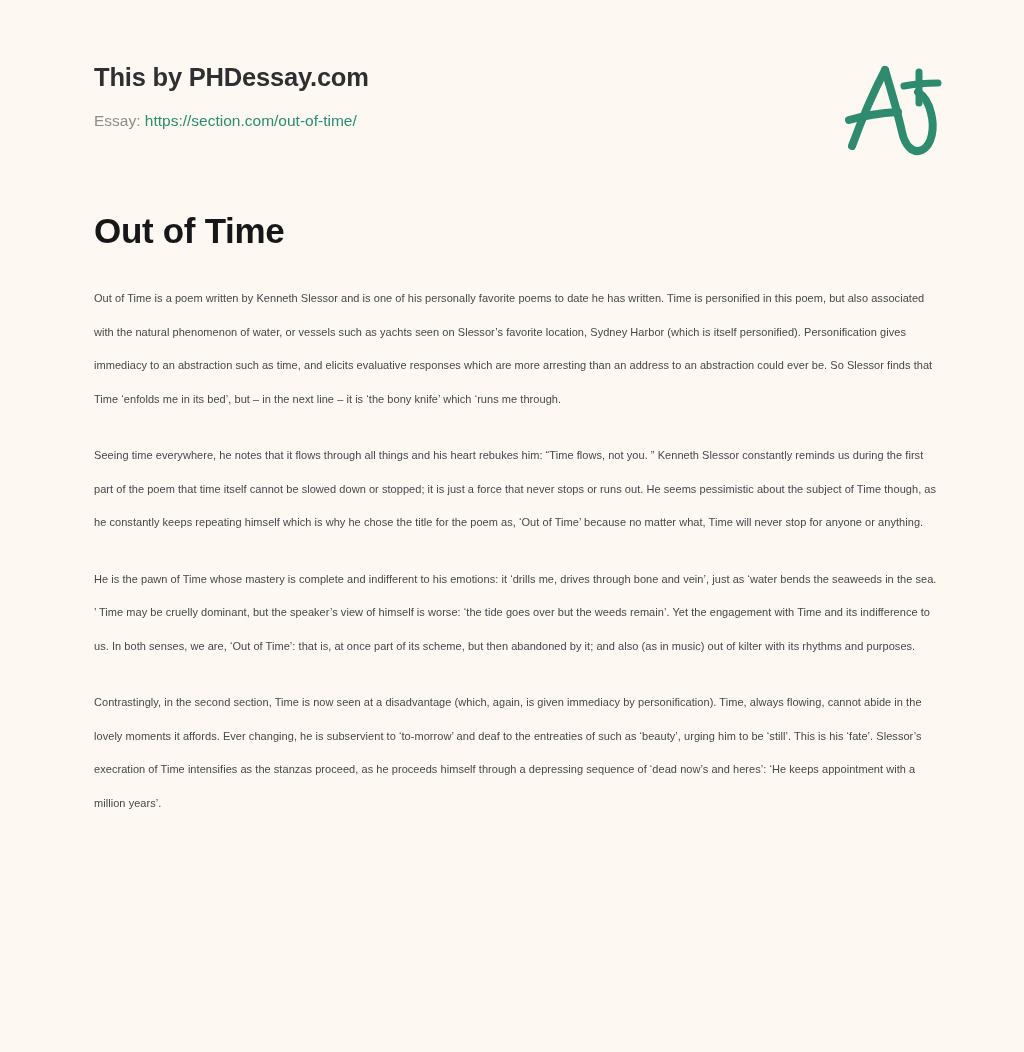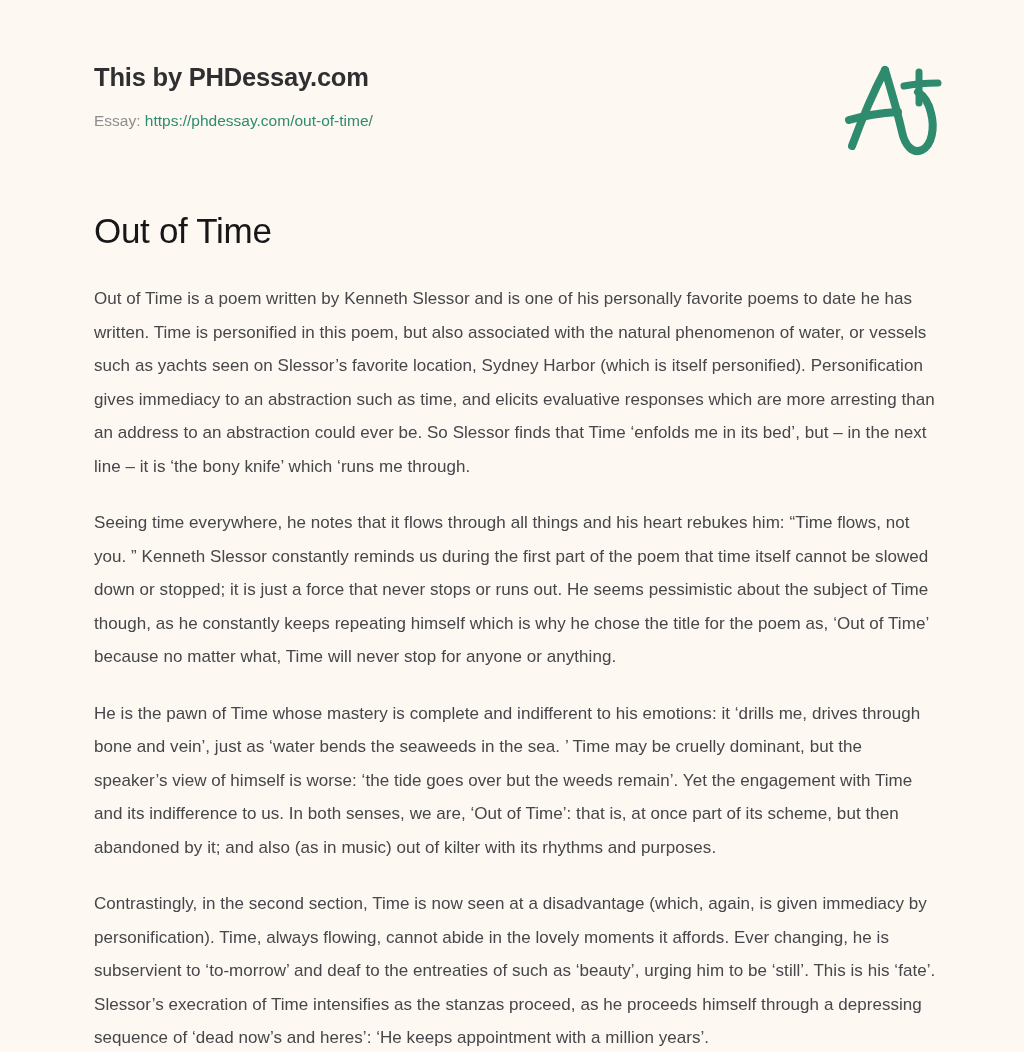--- a/index.html
+++ b/index.html
@@ -65,53 +65,53 @@
     display: block;
     width: 120px;
     height: 106px;
   }
 
   
   .title {
     margin: 0;
     padding: 56px 94px 0 94px;
     font-size: 35px;
-    font-weight: normal;
+    font-weight: bold;
     color: #17171a;
     letter-spacing: -0.3px;
     line-height: 1.15;
   }
 
   
   .article {
     padding: 31px 84px 0 94px;
   }
 
   .article p {
     margin: 0 0 23px 0;
-    font-size: 17px;
+    font-size: 11px;
     line-height: 33.5px;
     color: #46464b;
     text-align: left;
     letter-spacing: 0.05px;
   }
   .article p:last-child {
     margin-bottom: 0;
   }
 </style>
 </head>
 <body>
 
 <div class="page">
 
   <div class="header">
     <h2 class="brand-line">This by PHDessay.com</h2>
     <div class="source-line">
       <span class="source-label">Essay:</span>
-      <a class="source-url" href="#">https://phdessay.com/out-of-time/</a>
+      <a class="source-url" href="#">https://section.com/out-of-time/</a>
     </div>
 
     <div class="logo">
       <svg viewBox="0 0 120 106" xmlns="http://www.w3.org/2000/svg" aria-hidden="true">
         <g fill="none" stroke="#2e8b6e" stroke-linecap="round" stroke-linejoin="round">
 
           <path d="M57 12 C48 29, 35 58, 24 88" stroke-width="8"></path>
 
           <path d="M57 12 C63 32, 70 56, 74 74 C77 88, 85 96, 94 92 C104 87, 107 70, 103 55 C101 46, 96 38, 90 34" stroke-width="8"></path>
 

